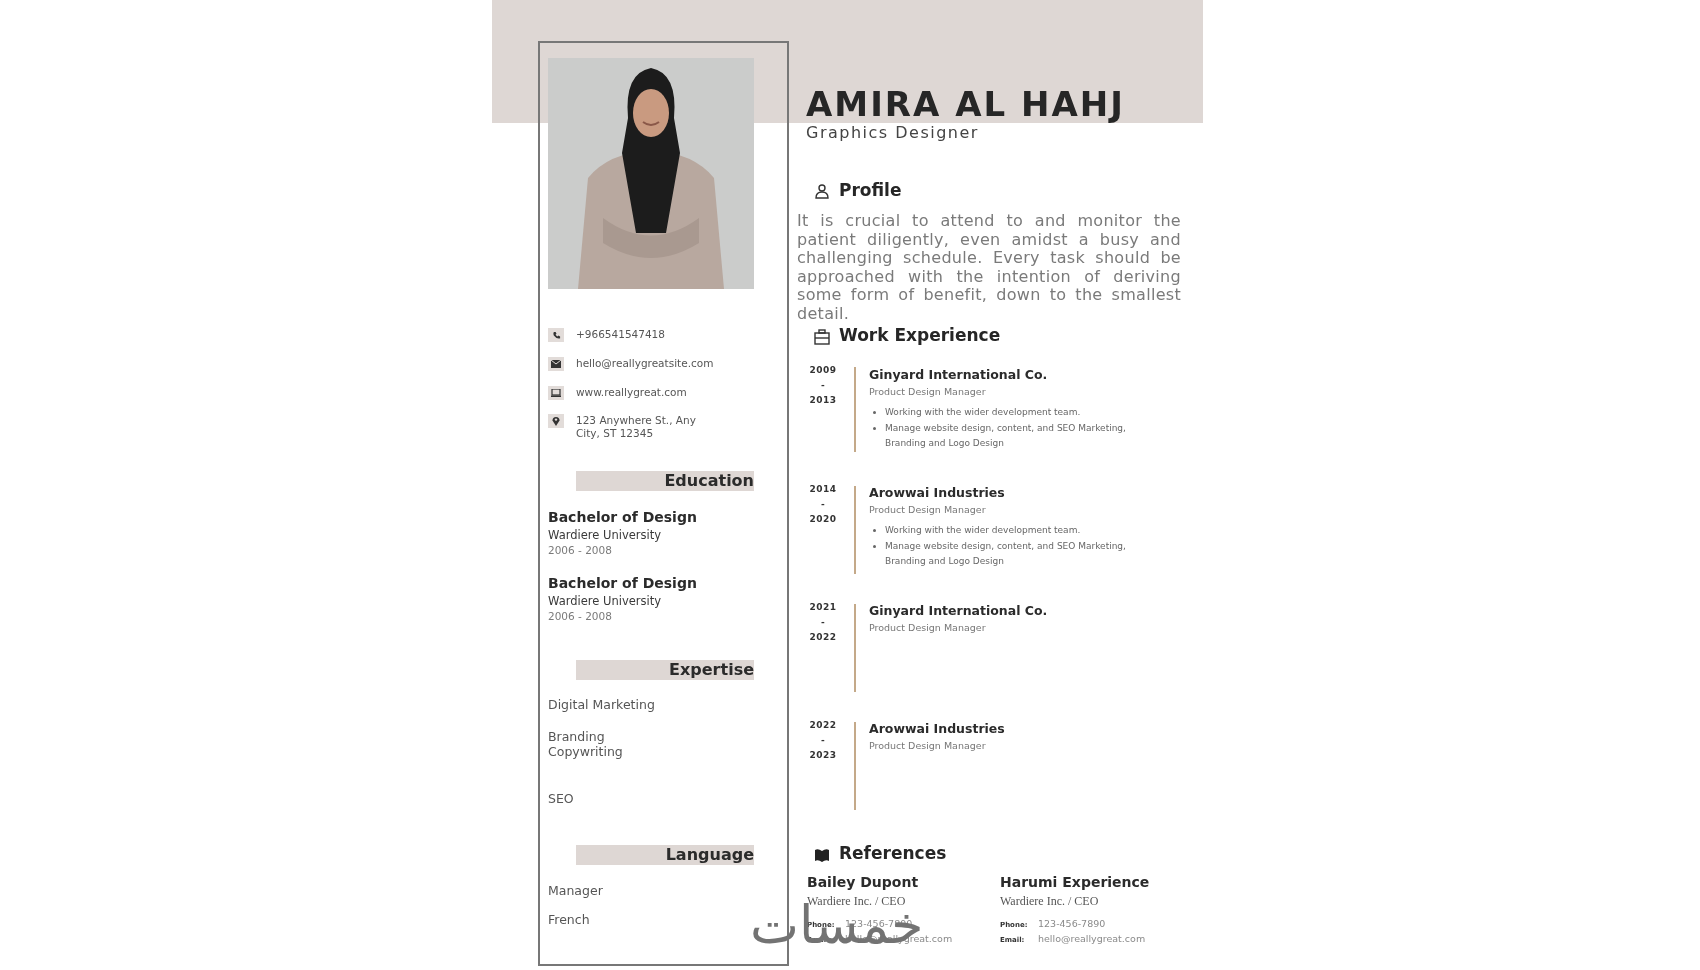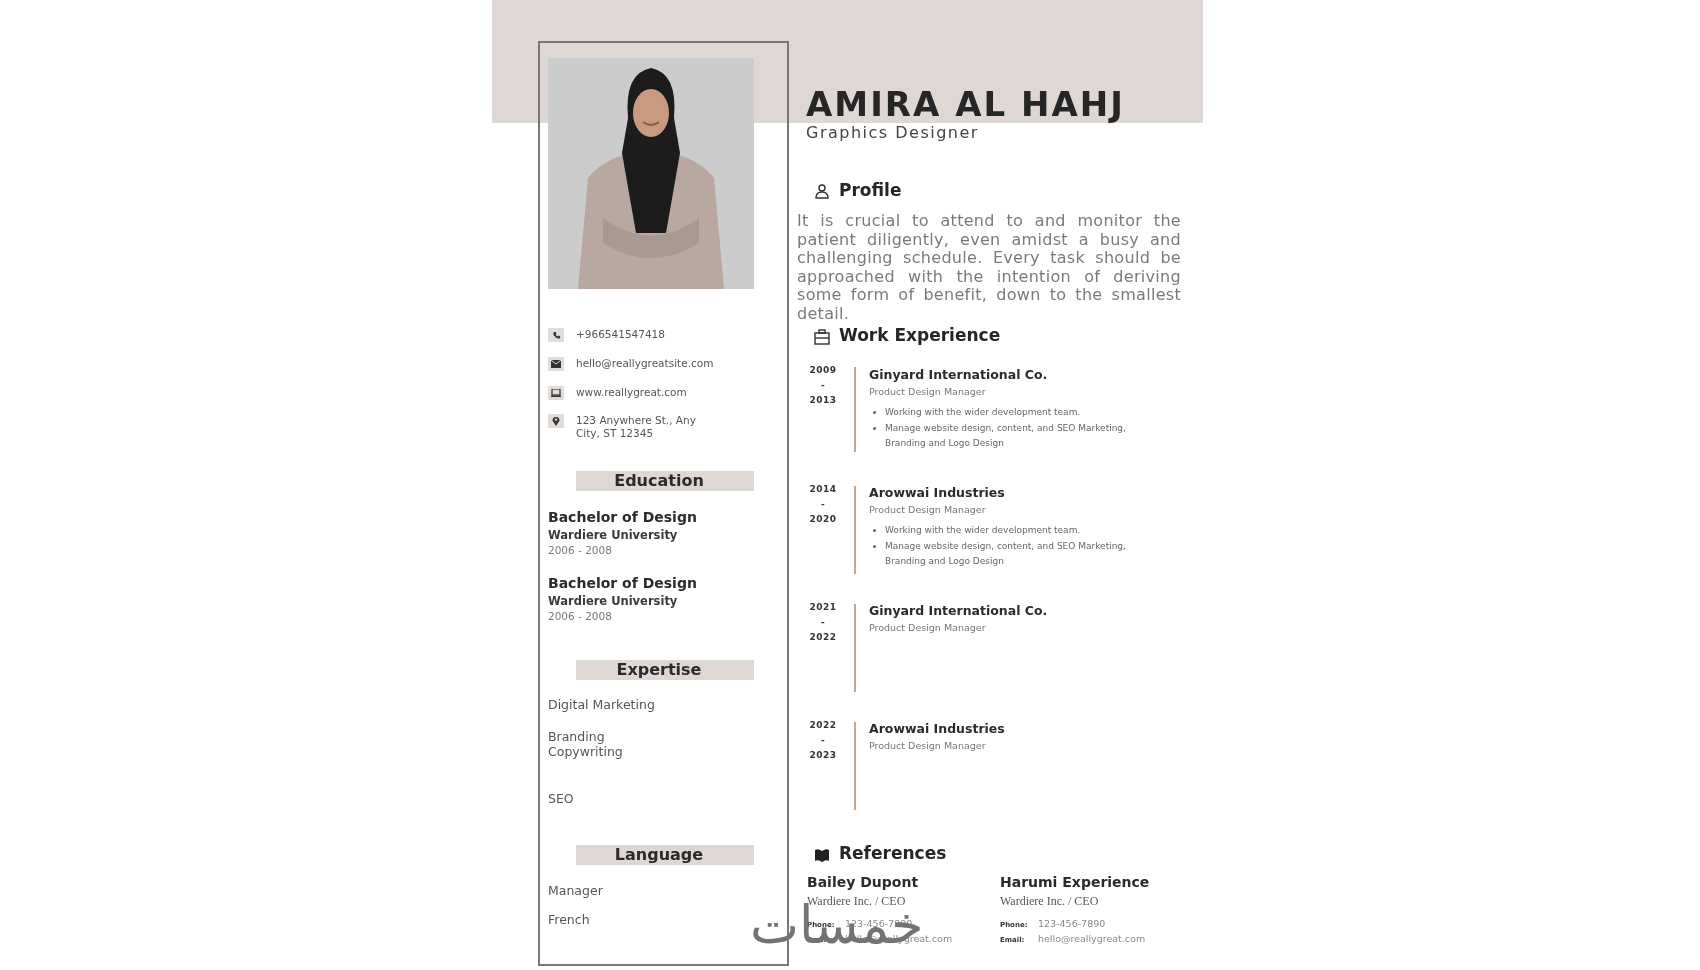--- a/index.html
+++ b/index.html
@@ -10,23 +10,23 @@
   .photo{left:548px;top:58px;width:206px;height:231px;background:#c9cac9;overflow:hidden;}
   .name{left:806px;top:84px;font-family:"DejaVu Sans",sans-serif;font-weight:bold;font-size:34px;letter-spacing:2px;color:#262626;white-space:nowrap;}
   .subtitle{left:806px;top:123px;font-size:16px;letter-spacing:1.5px;color:#444;white-space:nowrap;}
   .sec-title{font-weight:bold;font-size:17px;color:#262626;white-space:nowrap;}
   .sec-icon{width:16px;height:16px;}
   .para{left:797px;top:212px;width:384px;font-size:16px;line-height:18.6px;color:#7a7a7a;text-align:justify;letter-spacing:0.3px;}
   .contact-row{left:548px;display:flex;align-items:flex-start;}
   .cicon{width:16px;height:14px;background:#e2dcd9;display:flex;align-items:center;justify-content:center;margin-right:12px;flex-shrink:0;}
   .ctext{font-size:10.5px;color:#555;line-height:13px;width:140px;}
   .side-box{left:576px;width:178px;height:20px;background:#ded7d4;}
-  .side-box span{display:block;text-align:center;font-weight:bold;font-size:16px;line-height:20px;color:#2b2b2b;margin-left:-12px;}
+  .side-box span{display:block;text-align:right;font-weight:bold;font-size:16px;line-height:20px;color:#2b2b2b;margin-left:-12px;}
   .edu-deg{left:548px;font-size:14px;font-weight:bold;color:#2b2b2b;white-space:nowrap;}
-  .edu-school{left:548px;font-size:11.5px;font-weight:bold;color:#3a3a3a;white-space:nowrap;}
+  .edu-school{left:548px;font-size:11.5px;font-weight:normal;color:#3a3a3a;white-space:nowrap;}
   .edu-years{left:548px;font-size:10.5px;color:#7a7a7a;white-space:nowrap;}
   .side-item{left:548px;font-size:12.5px;color:#555;white-space:nowrap;}
   .year{width:30px;text-align:center;font-size:9px;font-weight:bold;color:#333;line-height:15px;letter-spacing:0.5px;}
   .tl-line{width:2px;background:#c4a989;}
   .company{font-size:12.5px;font-weight:bold;color:#2b2b2b;white-space:nowrap;}
   .role{font-size:9.5px;color:#777;white-space:nowrap;}
   .bullets{font-size:9px;color:#666;line-height:15.5px;margin:0;padding-left:16px;width:260px;}
   .bullets li{margin:0;}
   .ref-name{font-size:14px;font-weight:bold;color:#2b2b2b;white-space:nowrap;}
   .ref-co{font-size:12px;color:#555;white-space:nowrap;font-family:Liberation Serif, serif;}

